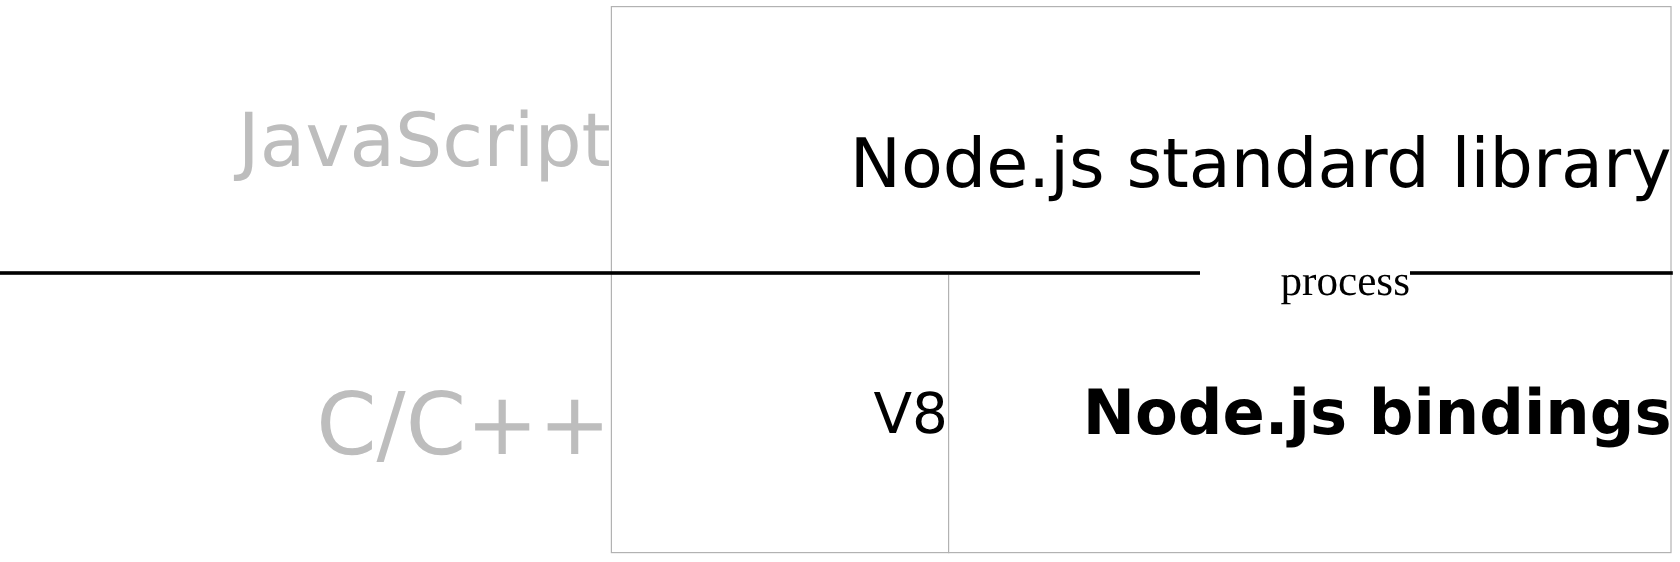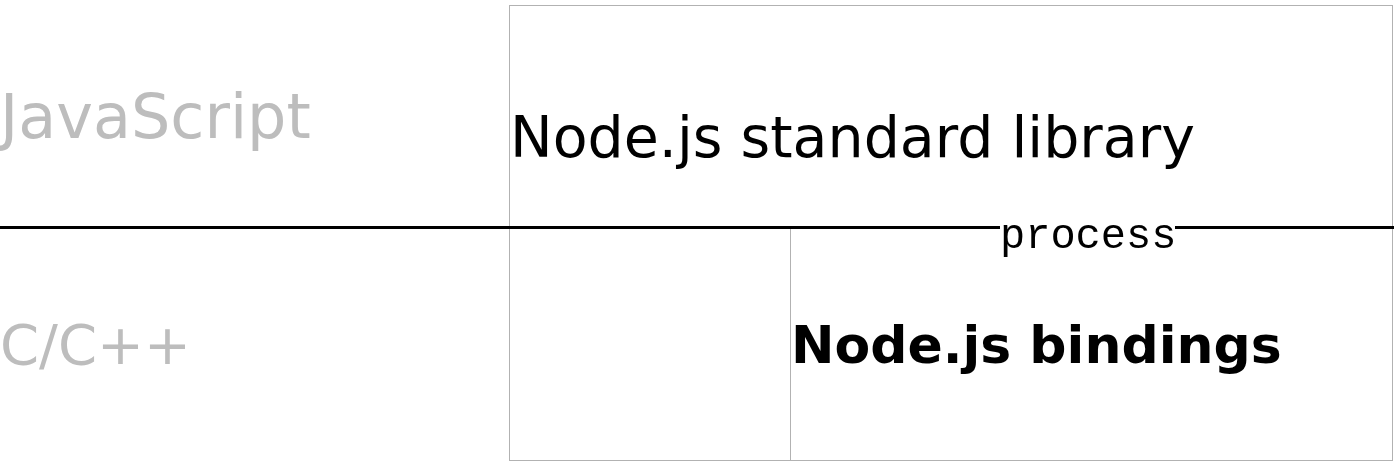--- a/index.html
+++ b/index.html
@@ -47,21 +47,21 @@
     height: 3px;
     background: #000000;
   }
   .layer-rule.left  { left: 0px;    width: 1000px; }
   .layer-rule.right { left: 1175px; width: 219px; }
 
   
   .label {
     position: absolute;
     white-space: nowrap;
-    text-align: left;
+    text-align: right;
     line-height: 1;
   }
   .label .txt { display: block; }
 
   .lang-label {
     color: #bdbdbd;
     font-weight: 400;
   }
   .box-label {
     color: #000000;
@@ -73,21 +73,21 @@
     left: 0px;
     top: 86px;
     width: 509px;
     font-size: 62px;
   }
   
   #label-ccpp {
     left: 0px;
     top: 317px;
     width: 509px;
-    font-size: 56px;
+    font-size: 72px;
   }
   
   #label-std-library {
     left: 510px;
     top: 88px;
     width: 883px;
     font-size: 57px;
     margin-top: 21px;
   }
   
@@ -103,22 +103,22 @@
     top: 319px;
     width: 602px;
     font-size: 52px;
     font-weight: bold;
   }
   
   #label-process {
     left: 1000px;
     top: 216px;
     width: 175px;
-    font-size: 42px;
-    font-family: Liberation Mono, monospace;
+    font-size: 36px;
+    font-family: Liberation Serif, serif;
     color: #000000;
     background: #ffffff;
     letter-spacing: 0px;
   }
 </style>
 </head>
 <body>
 
 <div id="canvas">
 
@@ -134,20 +134,23 @@
   </div>
 
   <div class="label lang-label" id="label-ccpp">
     <span class="txt">C/C++</span>
   </div>
 
   <div class="label box-label" id="label-std-library">
     <span class="txt">Node.js standard library</span>
   </div>
 
+  <div class="label box-label" id="label-v8">
+    <span class="txt">V8</span>
+  </div>
 
   <div class="label box-label" id="label-bindings">
     <span class="txt">Node.js bindings</span>
   </div>
 
   <div class="label" id="label-process">
     <span class="txt">process</span>
   </div>
 
 </div>

